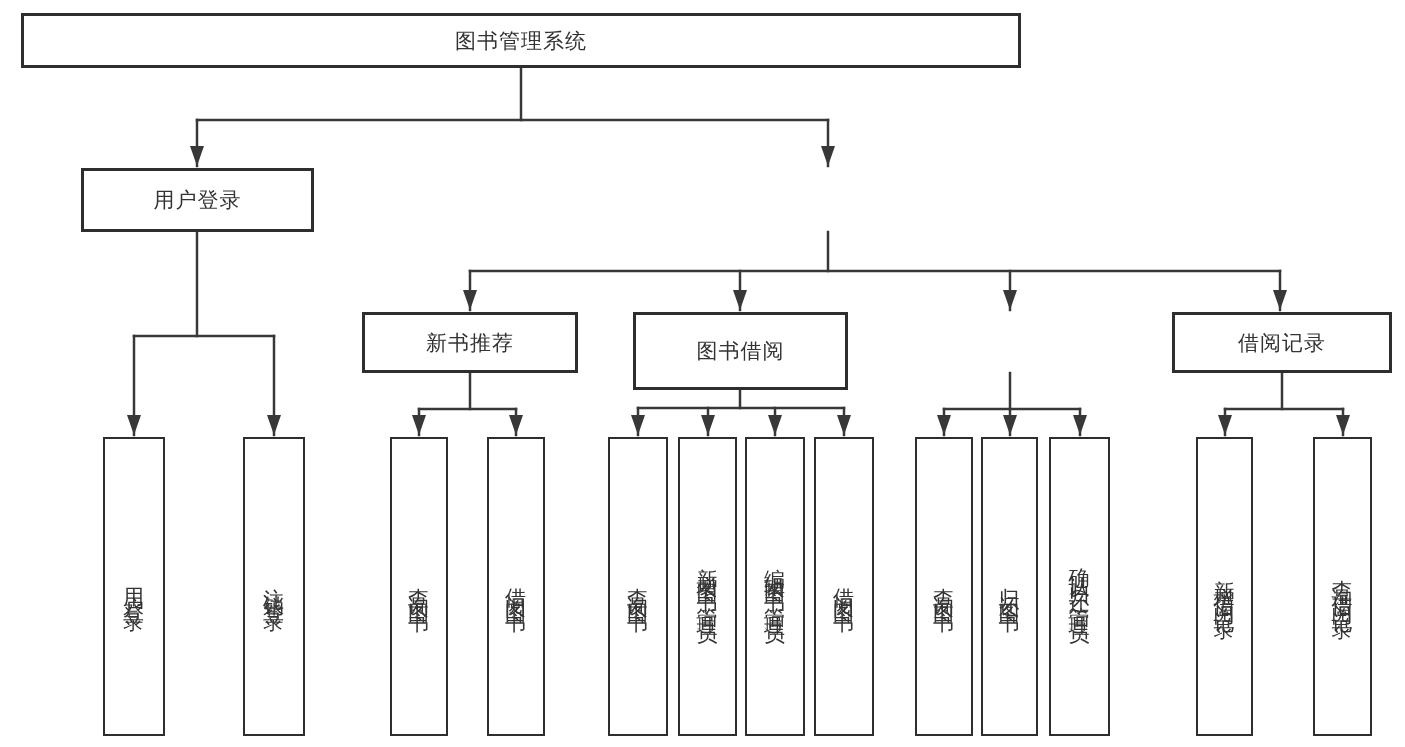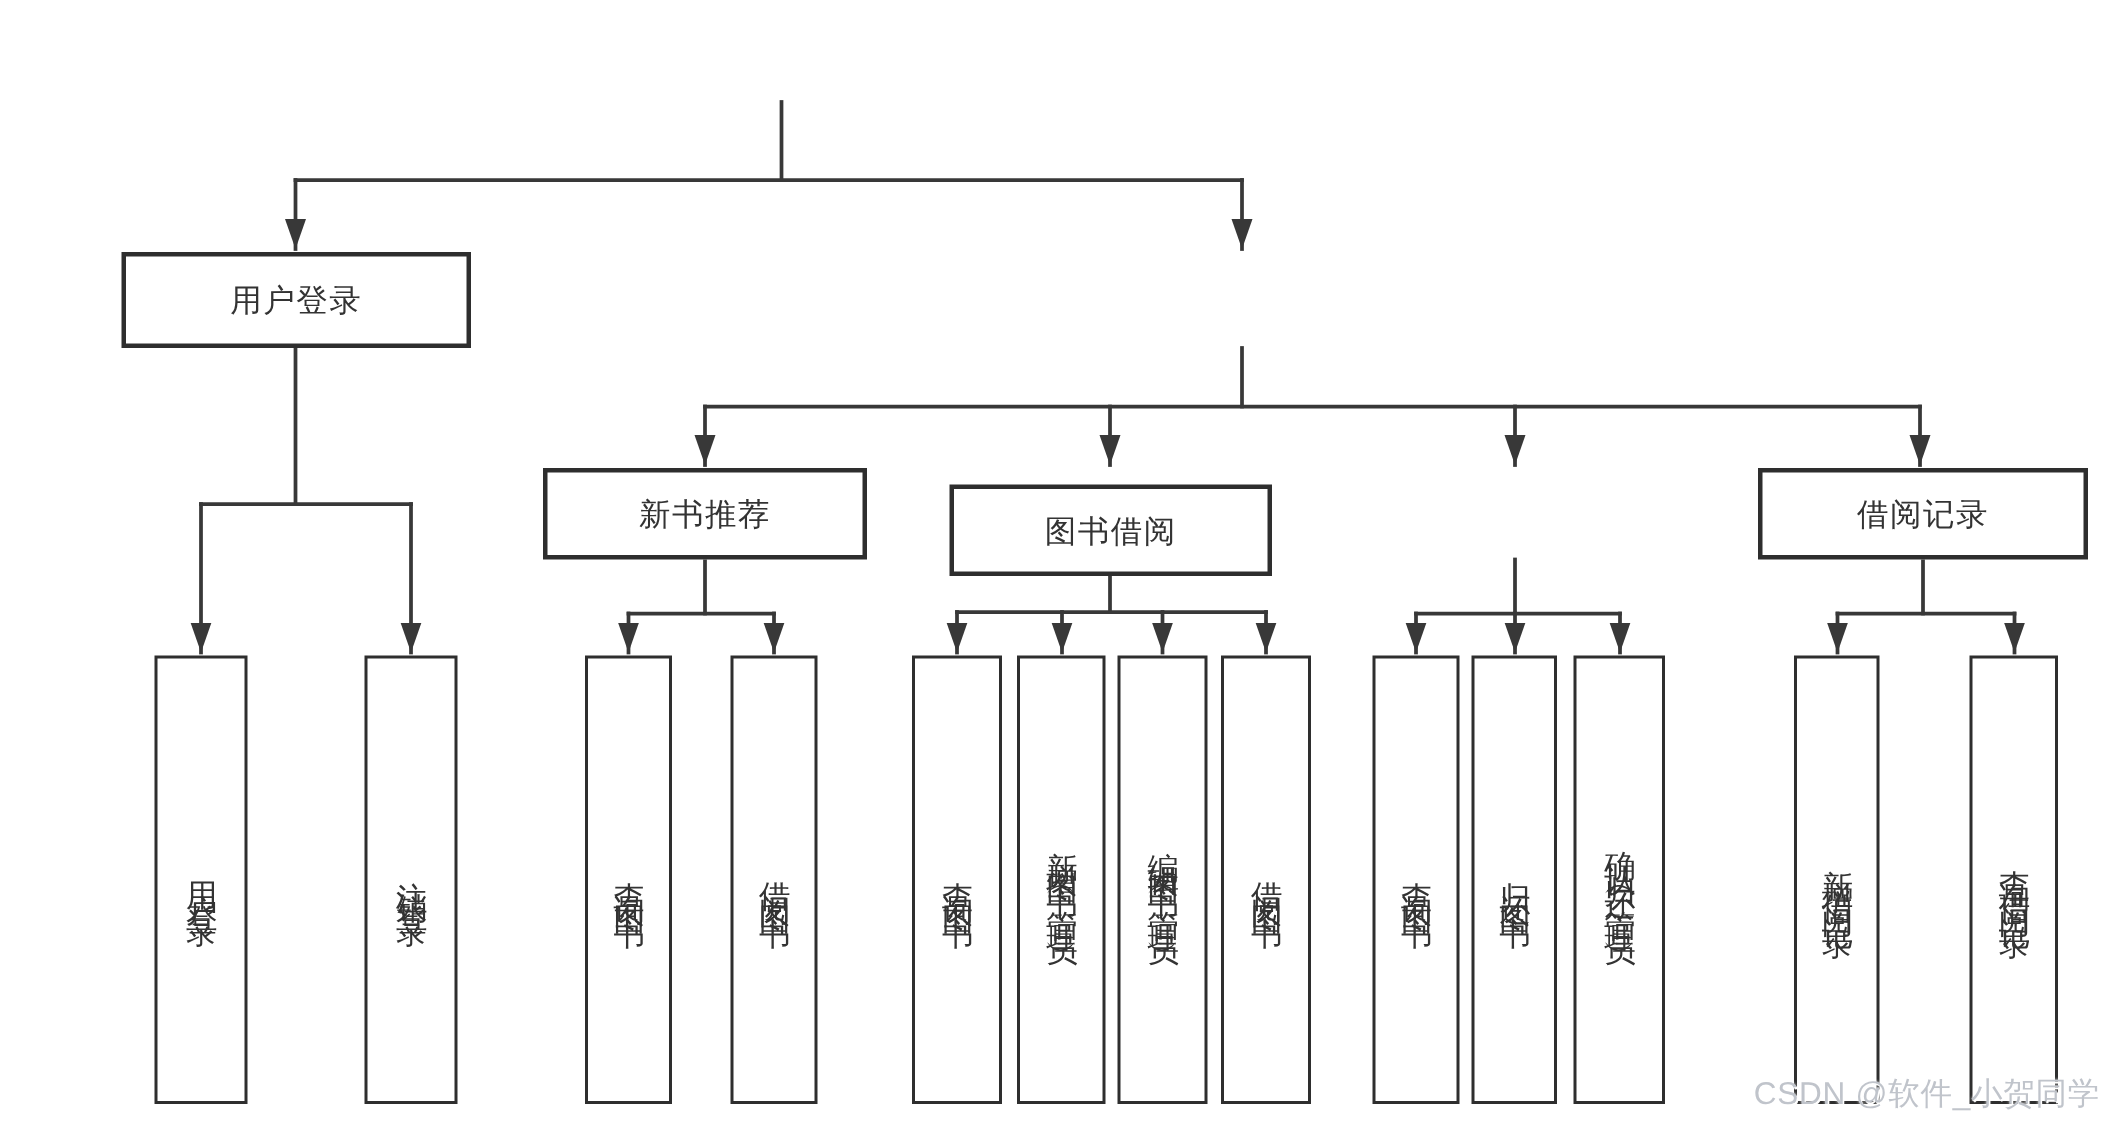--- a/index.html
+++ b/index.html
@@ -103,29 +103,32 @@
       <path d="M1010 409 V435" marker-end="url(#arw)"></path>
       <path d="M1080 409 V435" marker-end="url(#arw)"></path>
 
       <path d="M1282 373 V409"></path>
       <path d="M1225 409 H1343"></path>
       <path d="M1225 409 V435" marker-end="url(#arw)"></path>
       <path d="M1343 409 V435" marker-end="url(#arw)"></path>
     </g>
   </svg>
 
+  <div class="node node-h root-node" style="left:21px;top:13px;width:1000px;height:55px">
+    <span>图书管理系统</span>
+  </div>
 
   <div class="node node-h" style="left:81px;top:168px;width:233px;height:64px">
     <span>用户登录</span>
   </div>
 
   <div class="node node-h" style="left:362px;top:312px;width:216px;height:61px">
     <span>新书推荐</span>
   </div>
-  <div class="node node-h" style="left:633px;top:323px;width:215px;height:61px">
+  <div class="node node-h" style="left:633px;top:312px;width:215px;height:78px">
     <span>图书借阅</span>
   </div>
   <div class="node node-h" style="left:1172px;top:312px;width:220px;height:61px">
     <span>借阅记录</span>
   </div>
 
   <div class="node leaf" style="left:103px;top:437px;width:62px;height:299px">
     <span class="vtext">用户登录</span>
   </div>
   <div class="node leaf" style="left:243px;top:437px;width:62px;height:299px">
@@ -162,15 +165,14 @@
     <span class="vtext">确认归还（管理员）</span>
   </div>
 
   <div class="node leaf" style="left:1196px;top:437px;width:57px;height:299px">
     <span class="vtext">新增借阅记录</span>
   </div>
   <div class="node leaf" style="left:1313px;top:437px;width:59px;height:299px">
     <span class="vtext">查询借阅记录</span>
   </div>
 
-  <div class="watermark">CSDN @软件_小贺同学</div>
 
 </div>
 
 </body></html>

